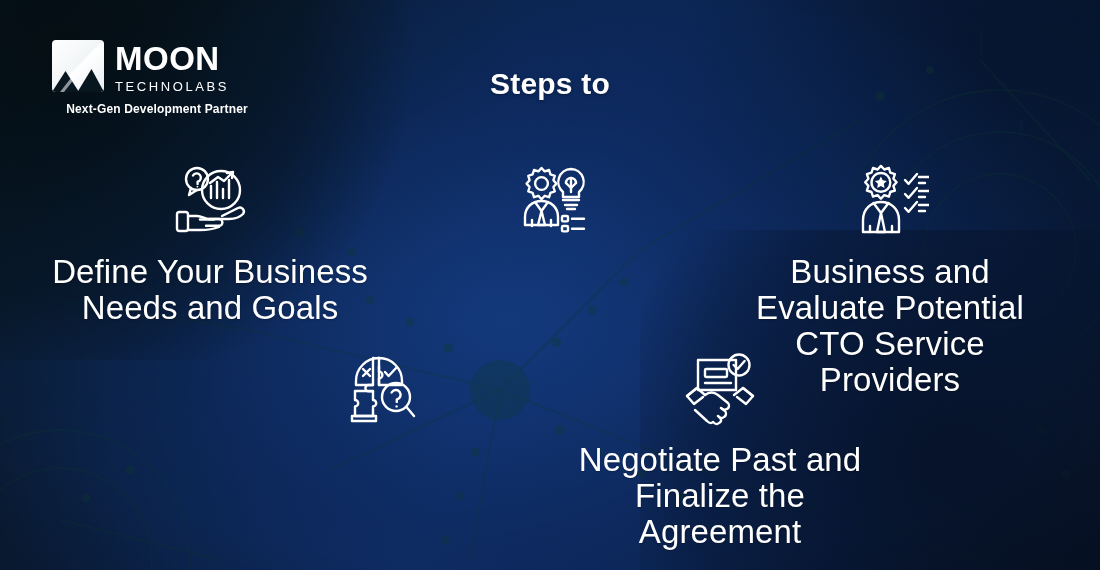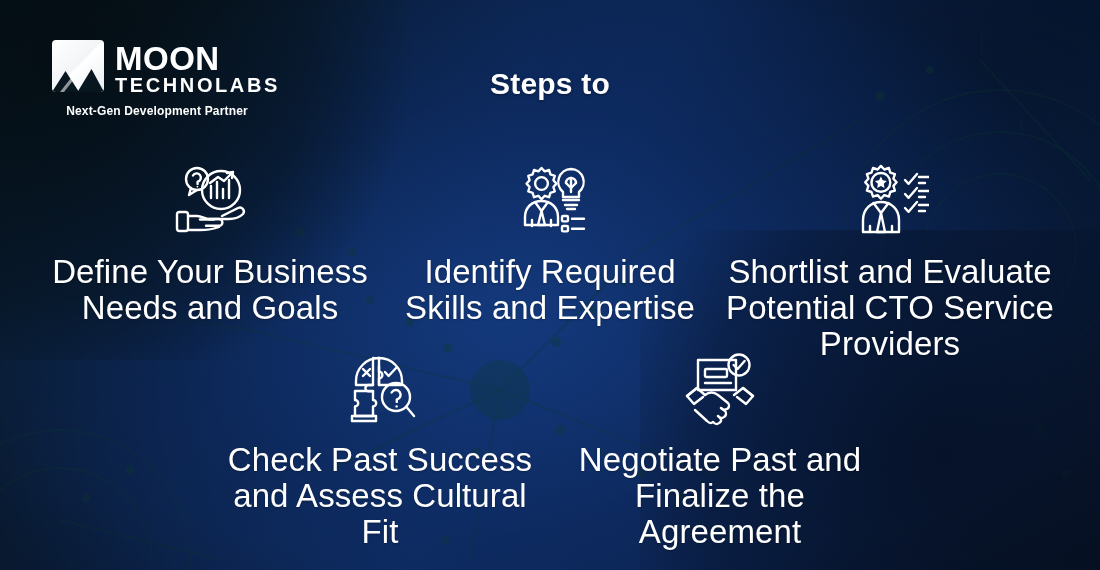--- a/index.html
+++ b/index.html
@@ -67,24 +67,25 @@
   }
   .logo-name {
     color: #ffffff;
     font-size: 33px;
     font-weight: 700;
     letter-spacing: 0.5px;
     line-height: 1;
   }
   .logo-sub {
     color: #ffffff;
-    font-size: 20px;
-    font-weight: 700;
+    font-size: 13px;
+    font-weight: 400;
     letter-spacing: 2.6px;
     line-height: 1;
+    margin-top: 5px;
   }
   .logo-tag {
     color: #ffffff;
     font-size: 12px;
     font-weight: 700;
     letter-spacing: 0.15px;
     margin-top: 9px;
     text-align: center;
     width: 100%;
   }
@@ -287,42 +288,41 @@
           <path d="M52 36 h16 M54 41 h12"></path>
           <path d="M56 45 h8"></path>
           <path d="M55 19 a5 5 0 0 1 5-5 a5 5 0 0 1 5 5"></path>
           <path d="M60 14 v14"></path>
           <path d="M55 19 L60 24 M65 19 L60 24"></path>
           <rect x="51" y="52" width="6" height="5.4" rx="1.2"></rect>
           <rect x="51" y="62" width="6" height="5.4" rx="1.2"></rect>
           <path d="M61 54.8 h12 M61 64.8 h12"></path>
         </svg>
       </div>
-      <div class="step-label">Identify Required Skills and Expertise</div>
     </div>
 
     <div class="step">
       <div class="step-icon">
         <svg width="78" height="74" viewBox="0 0 78 74" fill="none" stroke="#ffffff" stroke-width="2.4" stroke-linecap="round" stroke-linejoin="round" xmlns="http://www.w3.org/2000/svg">
           <path d="M22 4 l4.6 1.5 3.3-3.6 3.4 3.6 4.6-1.5 1.4 4.6 4.6 1.5-1.5 4.6 3.2 3.6-3.2 3.6 1.5 4.6-4.6 1.5-1.4 4.6-4.6-1.5-3.4 3.6-3.3-3.6-4.6 1.5-1.5-4.6-4.6-1.5 1.5-4.6-3.2-3.6 3.2-3.6-1.5-4.6 4.6-1.5z"></path>
           <circle cx="29.9" cy="18.4" r="9.4"></circle>
           <path d="M29.9 12.6 l1.8 3.7 4.1.6 -3 2.9 .7 4.1 -3.6-1.9 -3.7 1.9 .7-4.1 -3-2.9 4.1-.6z" fill="#ffffff" stroke="none"></path>
           <path d="M12 56 c0-11 8-18 18-18 s18 7 18 18 v12 H12z"></path>
           <path d="M22.5 39 L30 49 L37.5 39"></path>
           <path d="M30 49 L26 68 h8z"></path>
           <path d="M19 62 v6 M41 62 v6"></path>
           <path d="M54 16 l3.6 3.8 L66 10"></path>
           <path d="M54 30 l3.6 3.8 L66 24"></path>
           <path d="M54 44 l3.6 3.8 L66 38"></path>
           <path d="M68 13 h10 M68 19 h6"></path>
           <path d="M68 27 h10 M68 33 h6"></path>
           <path d="M68 41 h10 M68 47 h6"></path>
         </svg>
       </div>
-      <div class="step-label">Shortlist and Evaluate Potential CTO Service Providers</div>
+      <div class="step-label">Business and Evaluate Potential CTO Service Providers</div>
     </div>
 
   </div>
 
   <div class="row row-bottom">
 
     <div class="step">
       <div class="step-icon">
         <svg width="78" height="74" viewBox="0 0 78 74" fill="none" stroke="#ffffff" stroke-width="2.4" stroke-linecap="round" stroke-linejoin="round" xmlns="http://www.w3.org/2000/svg">
           <path d="M38 6 a23 23 0 0 0-23 23 v4 h17 v-27 a23 23 0 0 0 6 0z"></path>
@@ -332,21 +332,20 @@
           <path d="M22 17 l7 7 M29 17 l-7 7"></path>
           <path d="M44 20 l3.6 4 L56 15"></path>
           <path d="M14 39 h18 v9 a3.2 3.2 0 1 1 0 6.4 V64 H14 v-9.6 a3.2 3.2 0 1 0 0-6.4z"></path>
           <path d="M11 64 h24 v5 H11z"></path>
           <circle cx="55" cy="45" r="14"></circle>
           <path d="M65.5 55 L73 64"></path>
           <path d="M50.6 40.5 a4.8 4.8 0 1 1 5.2 7 v2.4"></path>
           <circle cx="55.6" cy="54.4" r="1.2" fill="#ffffff" stroke="none"></circle>
         </svg>
       </div>
-      <div class="step-label">Check Past Success and Assess Cultural Fit</div>
     </div>
 
     <div class="step">
       <div class="step-icon">
         <svg width="78" height="74" viewBox="0 0 78 74" fill="none" stroke="#ffffff" stroke-width="2.4" stroke-linecap="round" stroke-linejoin="round" xmlns="http://www.w3.org/2000/svg">
           <path d="M17 8 h38 v30 H17z"></path>
           <rect x="24" y="17" width="22" height="8" rx="1.2"></rect>
           <path d="M24 31 h26"></path>
           <circle cx="58" cy="13" r="10.5"></circle>
           <path d="M52.6 13 l4 4 L63.6 9"></path>

